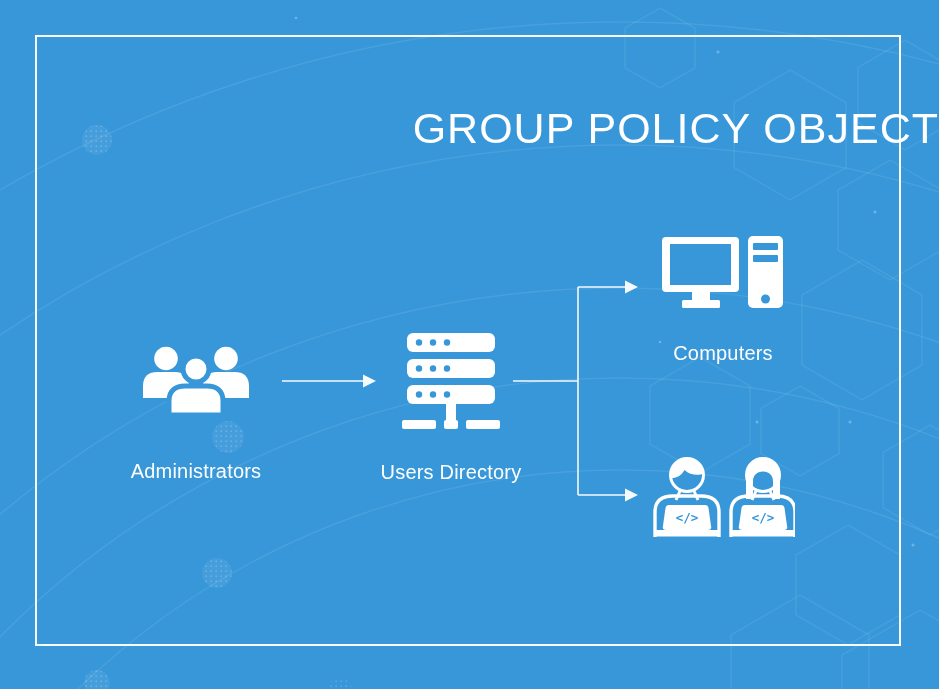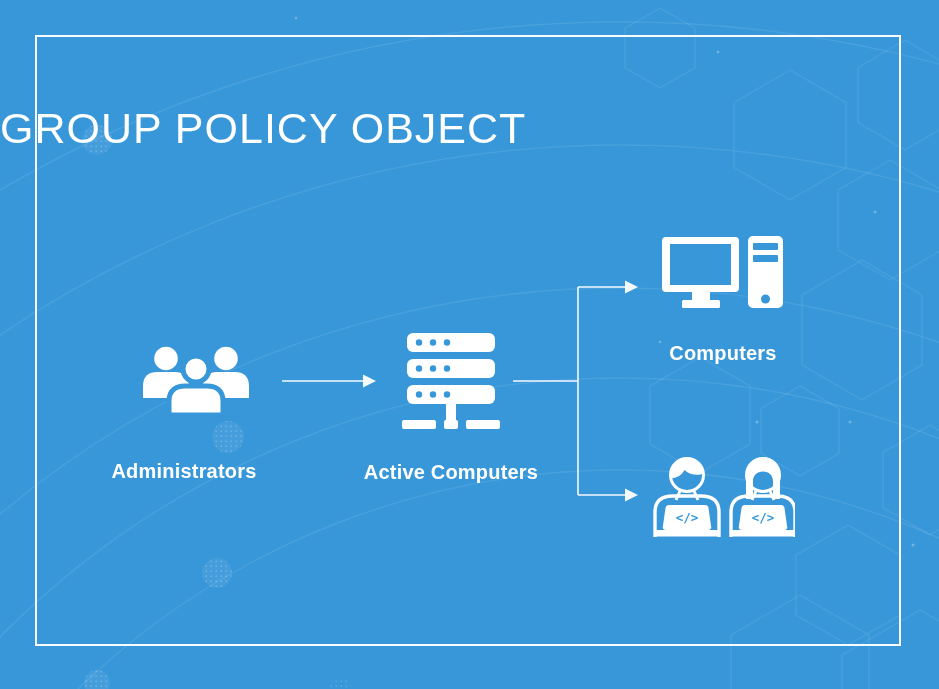--- a/index.html
+++ b/index.html
@@ -15,32 +15,32 @@
     font-family:"Liberation Sans", sans-serif;
     color:var(--fg);
   }
   .decor{position:absolute;left:0;top:0;width:939px;height:689px;pointer-events:none;}
   .frame{
     position:absolute;left:35px;top:35px;width:862px;height:607px;
     border:2px solid rgba(255,255,255,0.97);
   }
   .title{
     position:absolute;left:0;top:104px;width:939px;
-    text-align:left;
+    text-align:right;
     font-size:43px;font-weight:300;letter-spacing:1px;
     color:var(--fg);
   }
   .connectors{position:absolute;left:0;top:0;width:939px;height:689px;pointer-events:none;}
   .node{position:absolute;}
   .node .icon{display:block;}
   .node-label{
     position:absolute;text-align:center;
-    font-size:20px;font-weight:700;color:var(--fg);letter-spacing:0.2px;
-  }
-  .lbl-admins{left:74px;top:460px;width:220px;text-align:center;}
+    font-size:20px;font-weight:400;color:var(--fg);letter-spacing:0.2px;
+  }
+  .lbl-admins{left:86px;top:460px;width:220px;text-align:center;}
   .lbl-ad{left:331px;top:461px;width:240px;}
   .lbl-computers{left:623px;top:342px;width:200px;}
   .lbl-users{left:622px;top:571px;width:200px;}
   .ic-admins{left:140px;top:345px;}
   .ic-ad{left:402px;top:333px;}
   .ic-computers{left:660px;top:233px;}
   .ic-users{left:650px;top:451px;}
   svg text.code{
     font-family:"DejaVu Sans Mono", monospace;
     font-weight:bold;
@@ -151,21 +151,21 @@
           <circle cx="45" cy="9.5" r="3.2"></circle>
         <circle cx="17" cy="35.5" r="3.2"></circle>
           <circle cx="31" cy="35.5" r="3.2"></circle>
           <circle cx="45" cy="35.5" r="3.2"></circle>
         <circle cx="17" cy="61.5" r="3.2"></circle>
           <circle cx="31" cy="61.5" r="3.2"></circle>
           <circle cx="45" cy="61.5" r="3.2"></circle>
       </g>
     </svg>
   </div>
-  <div class="node-label lbl-ad">Active Computers</div>
+  <div class="node-label lbl-ad">Users Directory</div>
 
   <div class="node ic-computers">
     <svg class="icon" width="124" height="76" viewBox="0 0 124 76">
       <g fill="#ffffff">
         <rect x="2" y="4" width="77" height="55" rx="4"></rect>
         <rect x="32" y="59" width="18" height="9"></rect>
         <rect x="22" y="67" width="38" height="8" rx="1.5"></rect>
         <rect x="88" y="3" width="35" height="72" rx="5"></rect>
       </g>
       <g fill="var(--bg)">

